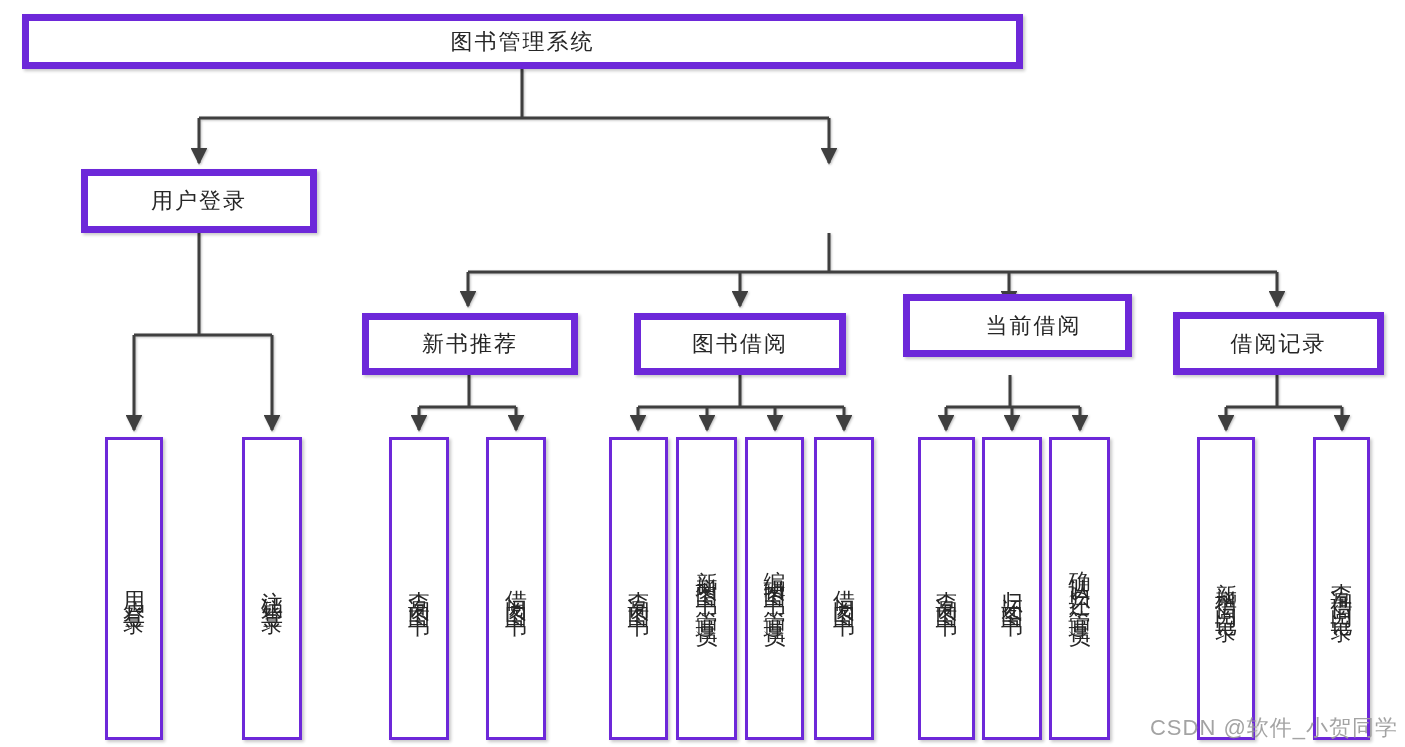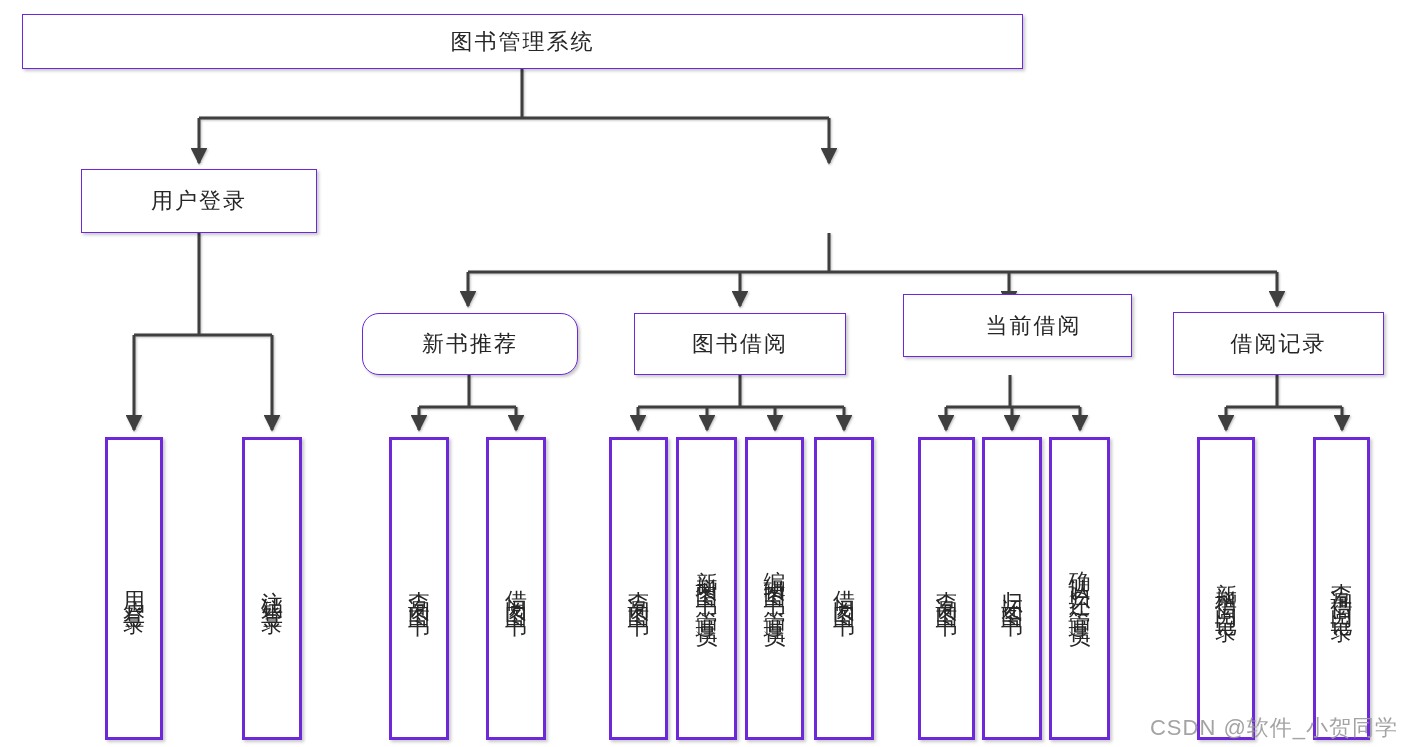--- a/index.html
+++ b/index.html
@@ -14,21 +14,21 @@
   #connectors {
     position: absolute;
     left: 0; top: 0;
     width: 1405px; height: 747px;
     filter: drop-shadow(1px 1px 1px rgba(0,0,0,0.25));
   }
   .node {
     position: absolute;
     box-sizing: border-box;
     background: #ffffff;
-    border: 1px solid #6d28d9;
+    border: 7px solid #6d28d9;
     display: flex;
     align-items: center;
     justify-content: center;
     font-size: 22px;
     letter-spacing: 2px;
     color: #262626;
     box-shadow: 2px 2px 3px rgba(0,0,0,0.22);
     white-space: nowrap;
   }
   .leaf {
@@ -99,21 +99,21 @@
       <path d="M1277,375 L1277,407 M1226,407 L1342,407"></path>
       <line x1="1226" y1="407" x2="1226" y2="430" marker-end="url(#arr)"></line>
       <line x1="1342" y1="407" x2="1342" y2="430" marker-end="url(#arr)"></line>
     </g>
   </svg>
 
   <div class="node" style="left:22px; top:14px; width:1001px; height:55px;">图书管理系统</div>
 
   <div class="node" style="left:81px; top:169px; width:236px; height:64px;">用户登录</div>
 
-  <div class="node" style="left:362px; top:313px; width:216px; height:62px;border-radius:17px;">新书推荐</div>
+  <div class="node" style="left:362px; top:313px; width:216px; height:62px;">新书推荐</div>
   <div class="node" style="left:634px; top:313px; width:212px; height:62px;">图书借阅</div>
   <div class="node" style="left:903px; top:294px; width:229px; height:63px;padding-left:32px;">当前借阅</div>
   <div class="node" style="left:1173px; top:312px; width:211px; height:63px;">借阅记录</div>
 
   <div class="node leaf" style="left:105px; top:437px; width:58px; height:303px;">
     <span class="vtext">用户登录</span>
   </div>
   <div class="node leaf" style="left:242px; top:437px; width:60px; height:303px;">
     <span class="vtext">注销登录</span>
   </div>

